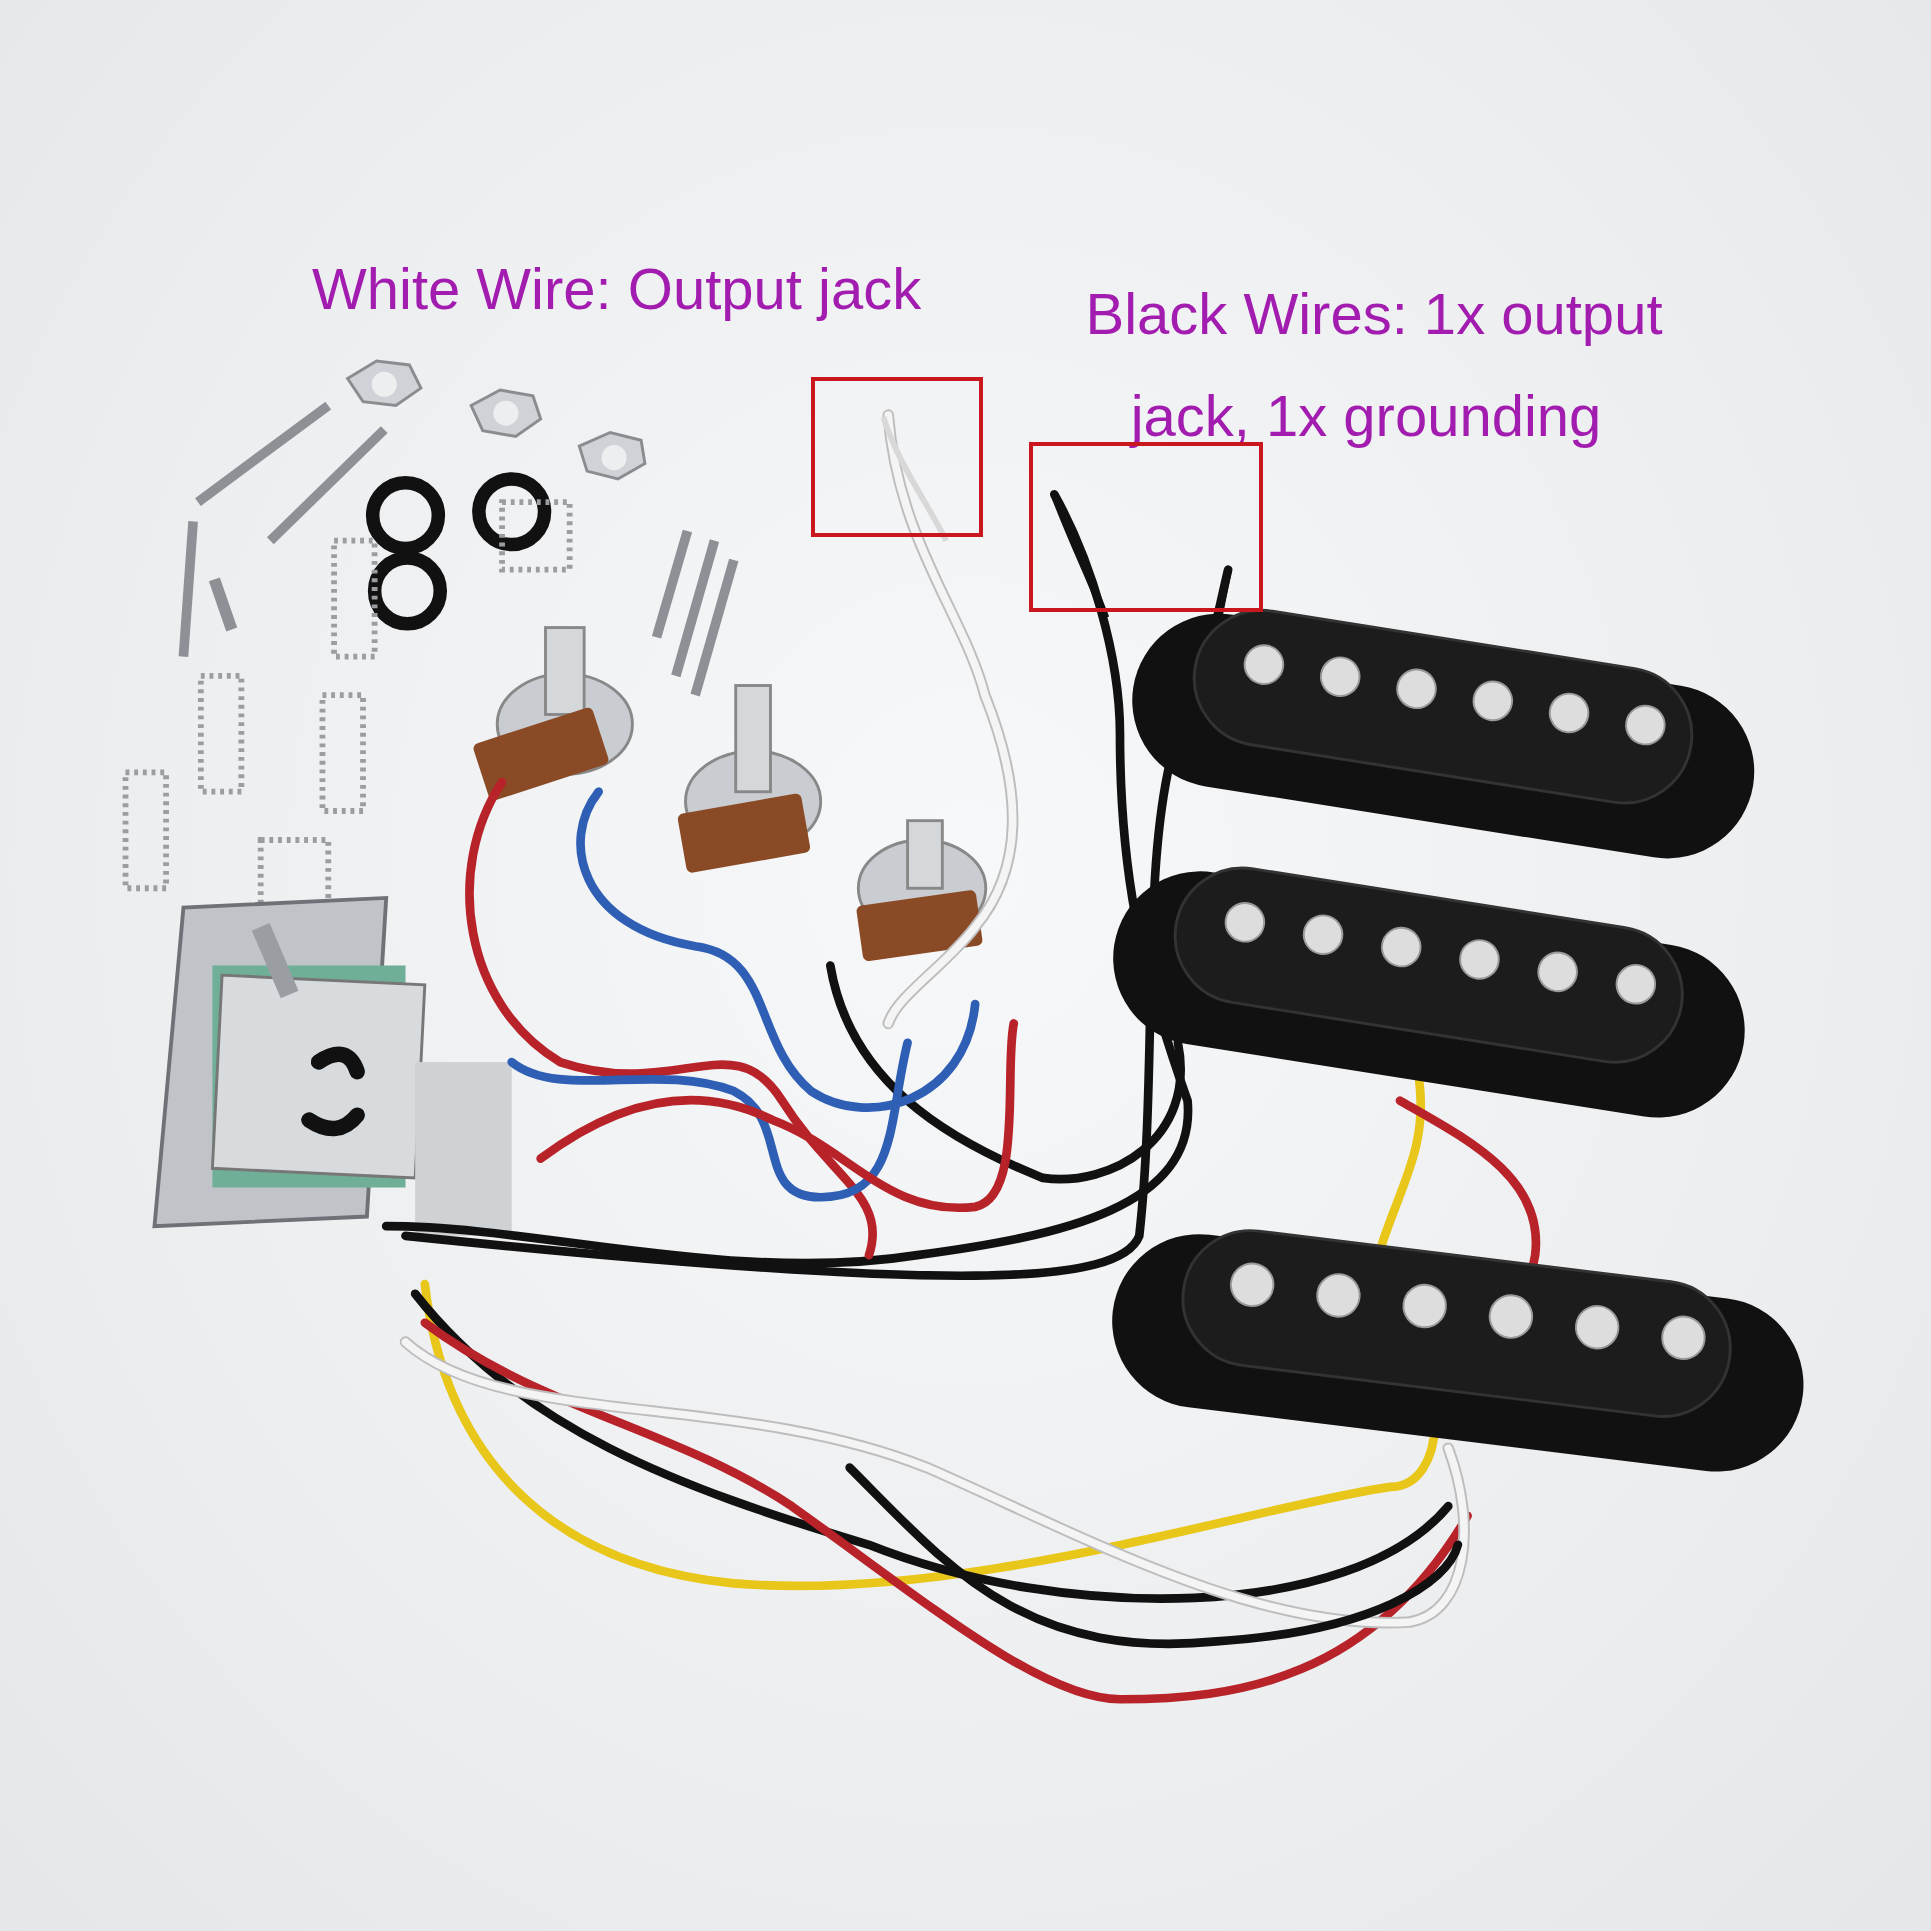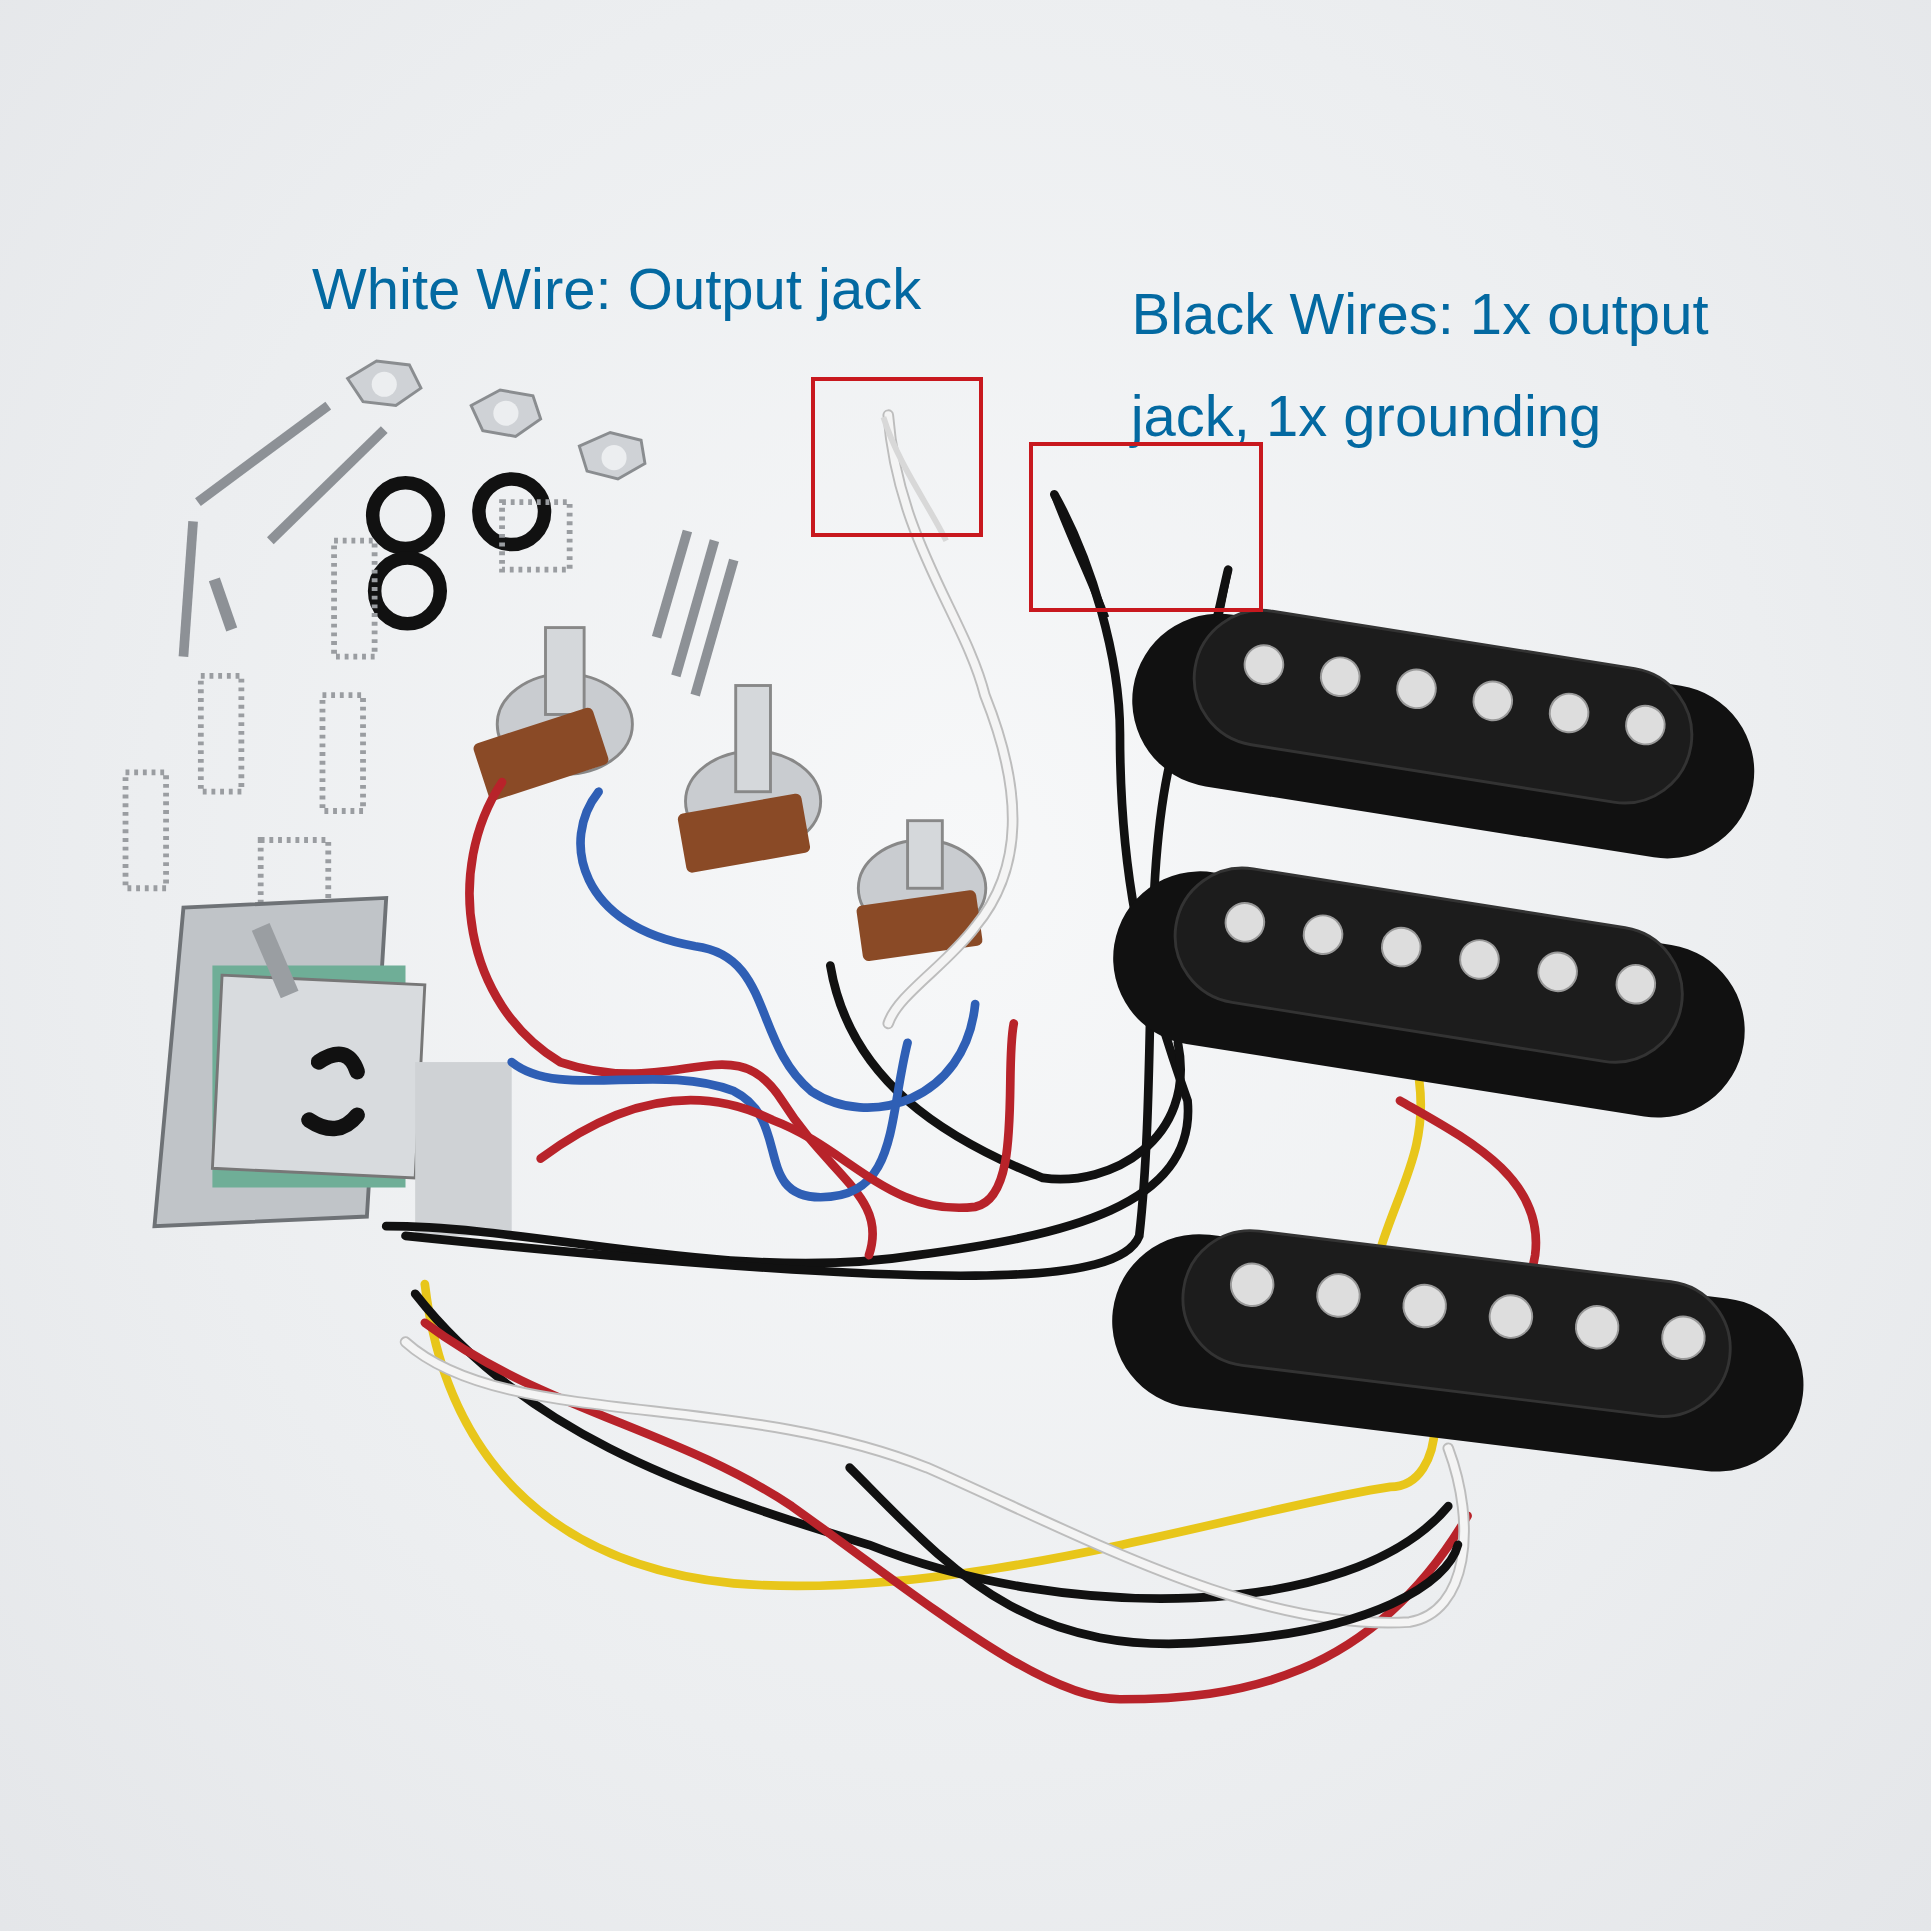--- a/index.html
+++ b/index.html
@@ -1,18 +1,18 @@
 <!DOCTYPE html>
 <html><head>
 <meta charset="utf-8">
 <style>
   html,body{margin:0;padding:0;}
   body{width:1931px;height:1931px;background:#eceef0;position:relative;overflow:hidden;font-family:"Liberation Sans",sans-serif;}
   .bg{position:absolute;inset:0;background:radial-gradient(ellipse at 50% 45%,#f7f8f9 0%,#eceef0 60%,#e4e6e9 100%);}
-  .label{position:absolute;color:#0369a1;font-size:58px;line-height:83px;text-align:center;white-space:nowrap;}
+  .label{position:absolute;color:#a21caf;font-size:58px;line-height:83px;text-align:center;white-space:nowrap;}
   .box{position:absolute;border:4.8px solid #c8181e;box-sizing:border-box;}
   svg.scene{position:absolute;left:0;top:0;}
 </style>
 </head>
 <body>
 
 <div class="bg"></div>
 
 <svg class="scene" width="1931" height="1931" viewBox="0 0 2000 2000">
 
@@ -128,18 +128,18 @@
     </g>
   </g>
 
   <path d="M915 432 C930 480 960 520 980 560" stroke="#d8d8d8" stroke-width="6" fill="none"></path>
   <path d="M1092 512 C1110 560 1130 600 1145 640" stroke="#111" stroke-width="8" fill="none"></path>
   <path d="M1272 590 L1262 640" stroke="#111" stroke-width="8" fill="none"></path>
 </svg>
 
 <div class="label" style="left:312px;top:247px;">White Wire: Output jack</div>
 
-<div class="label" style="left:1116px;top:272px;width:608px;">Black Wires: 1x output</div>
+<div class="label" style="left:1070px;top:272px;width:608px;">Black Wires: 1x output</div>
 <div class="label" style="left:1062px;top:374px;width:608px;">jack, 1x grounding</div>
 
 <div class="box" style="left:811px;top:377px;width:172px;height:160px;"></div>
 <div class="box" style="left:1029px;top:442px;width:234px;height:170px;"></div>
 
 
 </body></html>

